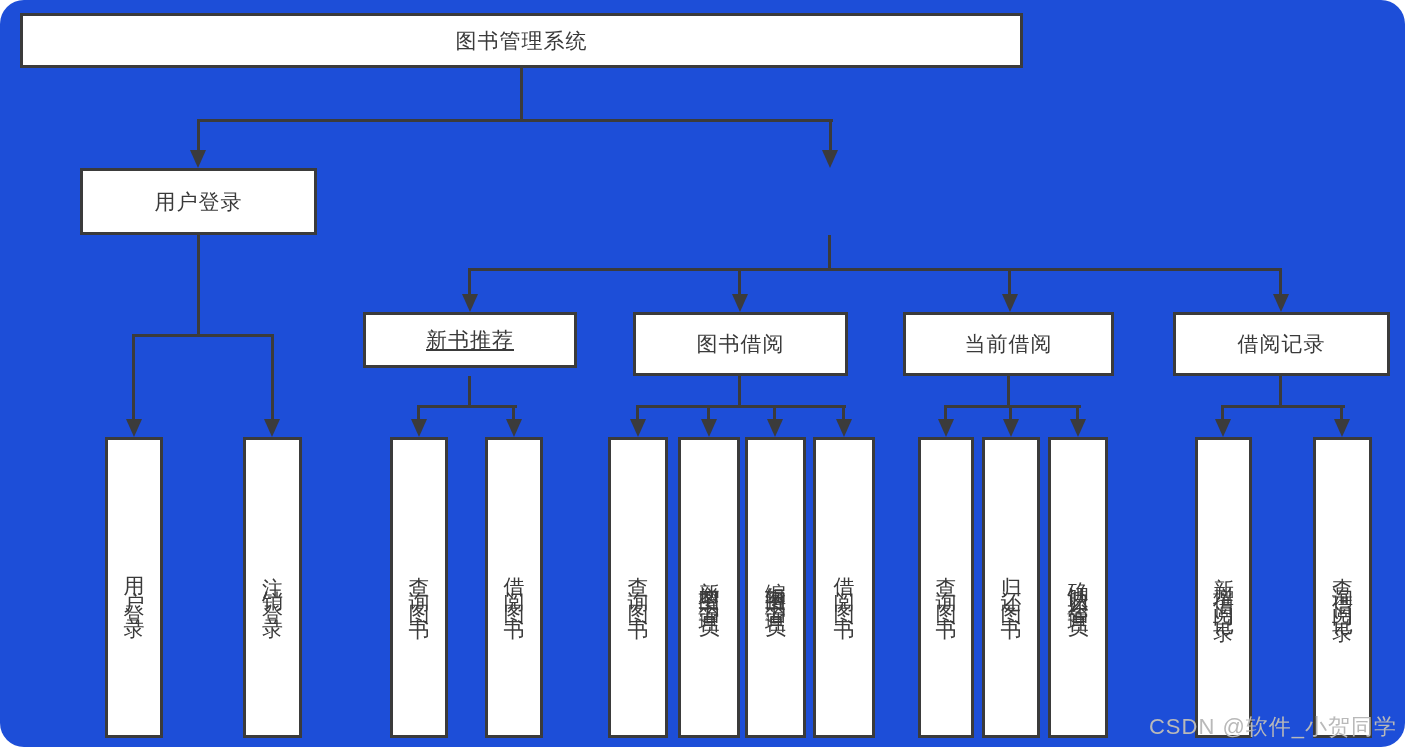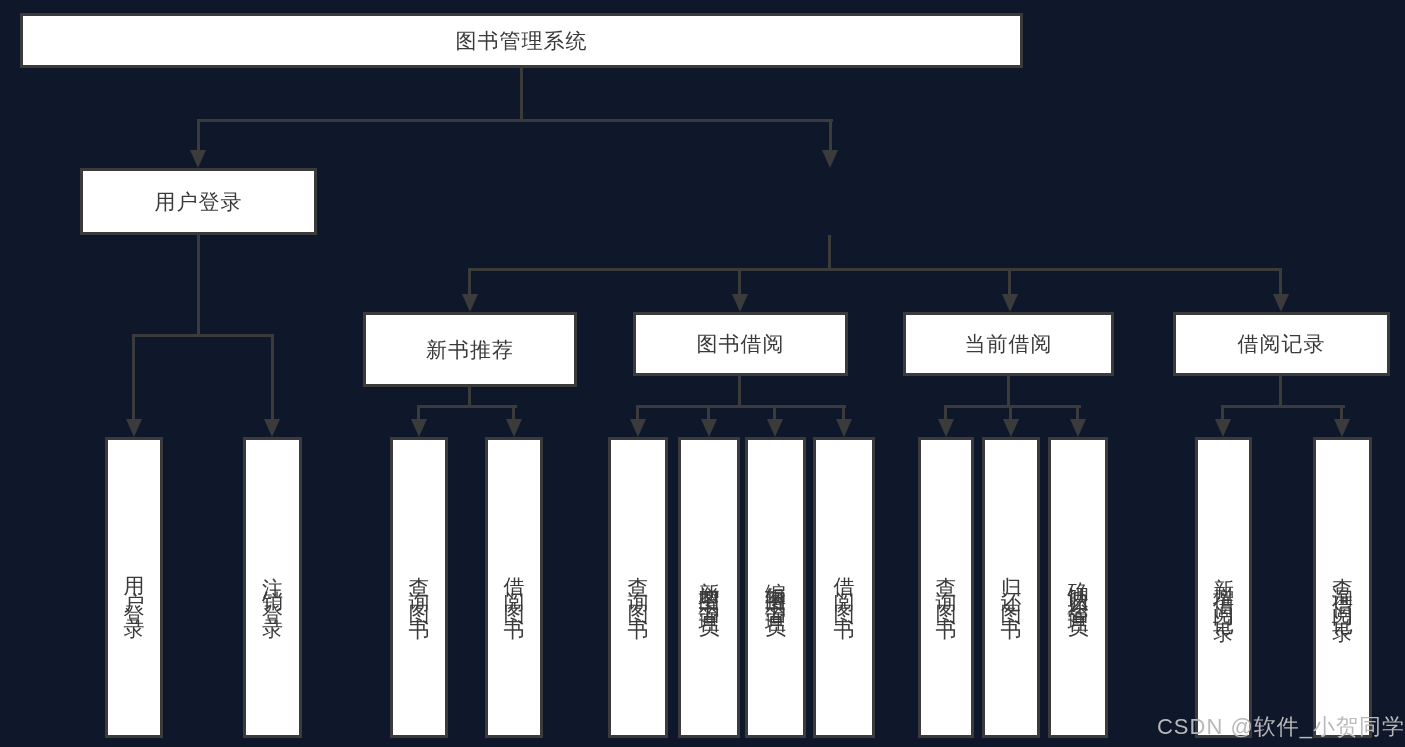--- a/index.html
+++ b/index.html
@@ -1,23 +1,24 @@
 <!DOCTYPE html>
 <html><head>
 <meta charset="utf-8">
 <style>
   html, body { margin: 0; padding: 0; background: #ffffff; }
   .canvas {
     position: relative;
     width: 1405px;
     height: 747px;
-    background: #0f172a;
+    background: #1d4ed8;
     font-family: "Liberation Sans", sans-serif;
     color: #333333;
     overflow: hidden;
+    border-radius: 24px;
   }
   
   .box {
     position: absolute;
     box-sizing: border-box;
     border: 3px solid #3b3b3b;
     background: #ffffff;
     display: flex;
     align-items: center;
     justify-content: center;
@@ -41,21 +42,21 @@
   .arr {
     position: absolute;
     width: 0; height: 0;
     border-left: 8px solid transparent;
     border-right: 8px solid transparent;
     border-top: 18px solid #3b3b3b;
     z-index: 1;
   }
   .watermark {
     position: absolute;
-    right: 0;
+    right: 8px;
     bottom: 5px;
     font-size: 22px;
     color: #b9b9b9;
     letter-spacing: 1px;
     z-index: 3;
     white-space: nowrap;
   }
 </style>
 </head>
 <body>
@@ -118,21 +119,21 @@
   <div class="hl" style="left:1221px; top:405px; width:124px;"></div>
   <div class="vl" style="left:1221px; top:405px; height:16px;"></div>
   <div class="arr" style="left:1215px; top:419px;"></div>
   <div class="vl" style="left:1340px; top:405px; height:16px;"></div>
   <div class="arr" style="left:1334px; top:419px;"></div>
 
   <div class="box" style="left:20px; top:13px; width:1003px; height:55px;">图书管理系统</div>
 
   <div class="box" style="left:80px; top:168px; width:237px; height:67px;">用户登录</div>
 
-  <div class="box" style="left:363px; top:312px; width:214px; height:75px;">新书推荐</div>
+  <div class="box" style="left:363px; top:312px; width:214px; height:56px;text-decoration:underline;">新书推荐</div>
   <div class="box" style="left:903px; top:312px; width:211px; height:64px;">当前借阅</div>
   <div class="box" style="left:633px; top:312px; width:215px; height:64px;">图书借阅</div>
   <div class="box" style="left:1173px; top:312px; width:217px; height:64px;">借阅记录</div>
 
   <div class="box vbox" style="left:105px; top:437px; width:58px; height:301px;">用户登录</div>
   <div class="box vbox" style="left:243px; top:437px; width:59px; height:301px;">注销登录</div>
 
   <div class="box vbox" style="left:390px; top:437px; width:58px; height:301px;">查询图书</div>
   <div class="box vbox" style="left:485px; top:437px; width:58px; height:301px;">借阅图书</div>
 

